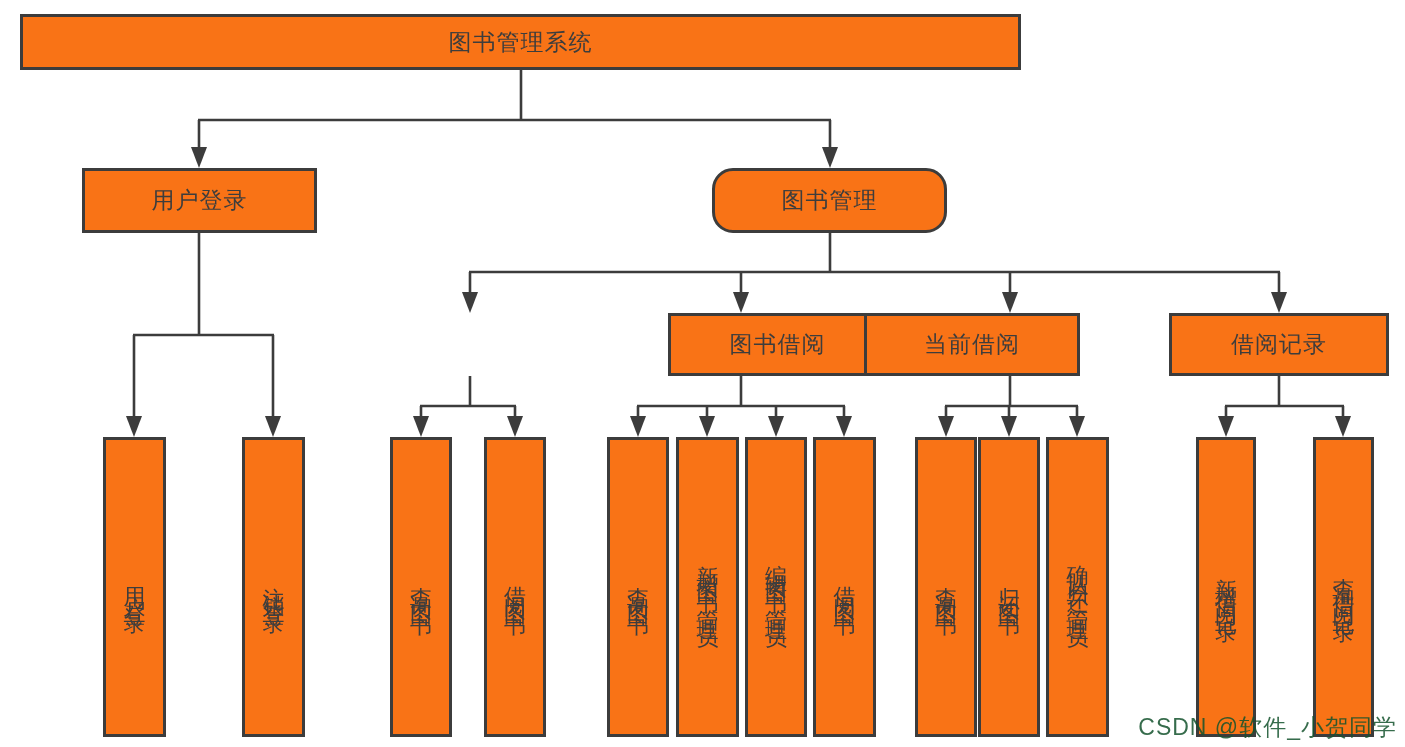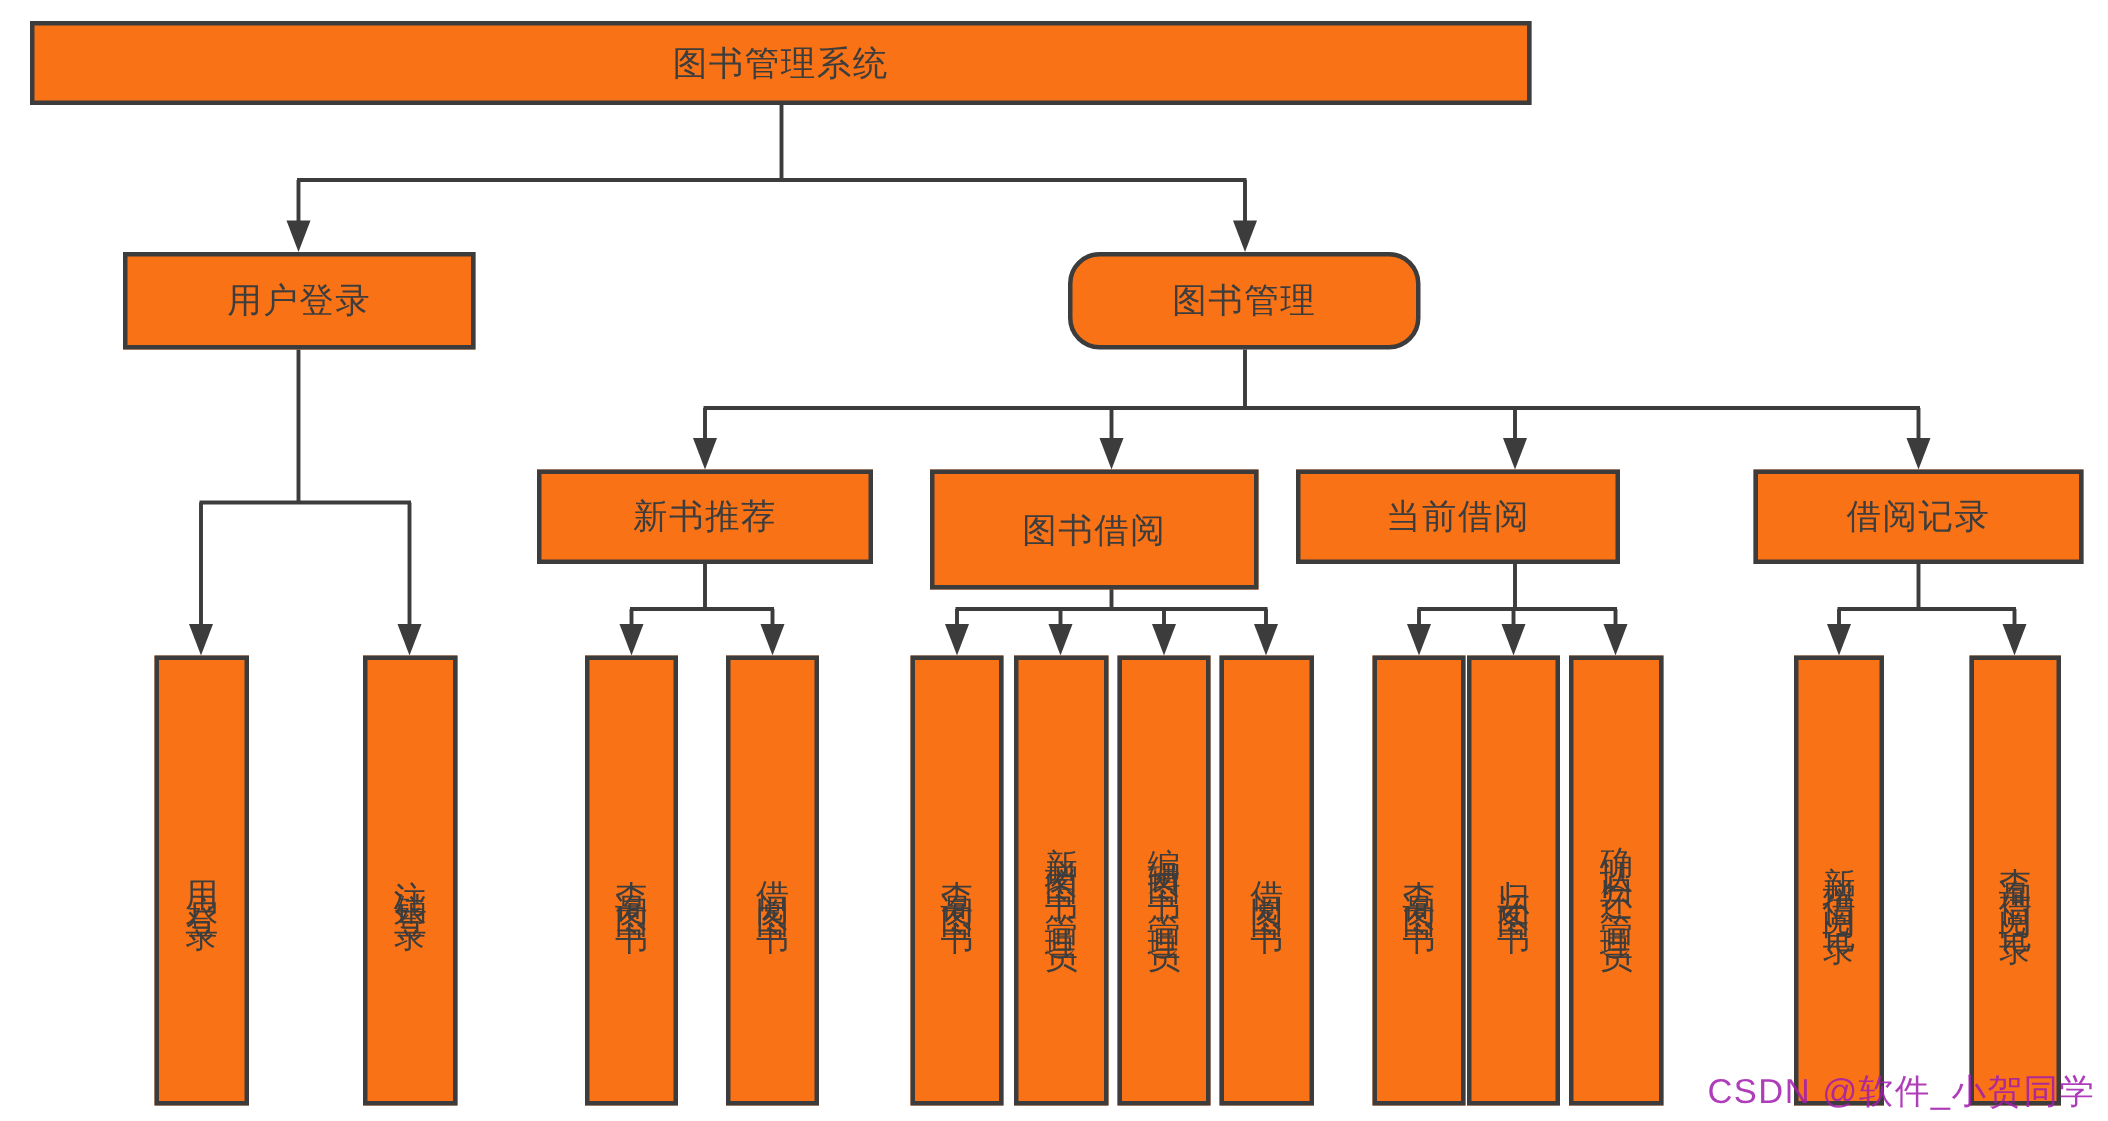--- a/index.html
+++ b/index.html
@@ -33,21 +33,21 @@
     font-size: 22px;
     letter-spacing: 9px;
     line-height: 1;
     color: #3d3d3d;
   }
   .watermark {
     position: absolute;
     right: 8px;
     bottom: 4px;
     font-size: 23px;
-    color: #a21caf;
+    color: #14532d;
     opacity: 0.85;
     letter-spacing: 1px;
     white-space: nowrap;
   }
 </style>
 </head>
 <body>
 
 <div id="canvas">
 
@@ -89,22 +89,21 @@
       <polygon points="1218,416 1234,416 1226,437"></polygon>
       <polygon points="1335,416 1351,416 1343,437"></polygon>
     </g>
   </svg>
 
   <div class="node hnode" style="left:20px; top:14px; width:1001px; height:56px;">图书管理系统</div>
 
   <div class="node hnode" style="left:82px; top:168px; width:235px; height:65px;">用户登录</div>
   <div class="node hnode" style="left:712px; top:168px; width:235px; height:65px;border-radius:21px;">图书管理</div>
 
-  <div class="node hnode" style="left:358px; top:313px; width:224px; height:63px;">新书推荐</div>
-  <div class="node hnode" style="left:620px; top:313px; width:219px; height:80px;">图书借阅</div>
+  <div class="node hnode" style="left:668px; top:313px; width:219px; height:63px;">图书借阅</div>
   <div class="node hnode" style="left:864px; top:313px; width:216px; height:63px;">当前借阅</div>
   <div class="node hnode" style="left:1169px; top:313px; width:220px; height:63px;">借阅记录</div>
 
   <div class="node leaf" style="left:103px; top:437px; width:63px; height:300px;">
     <span>用户登录</span>
     </div>
   <div class="node leaf" style="left:242px; top:437px; width:63px; height:300px;">
     <span>注销登录</span>
     </div>
 

